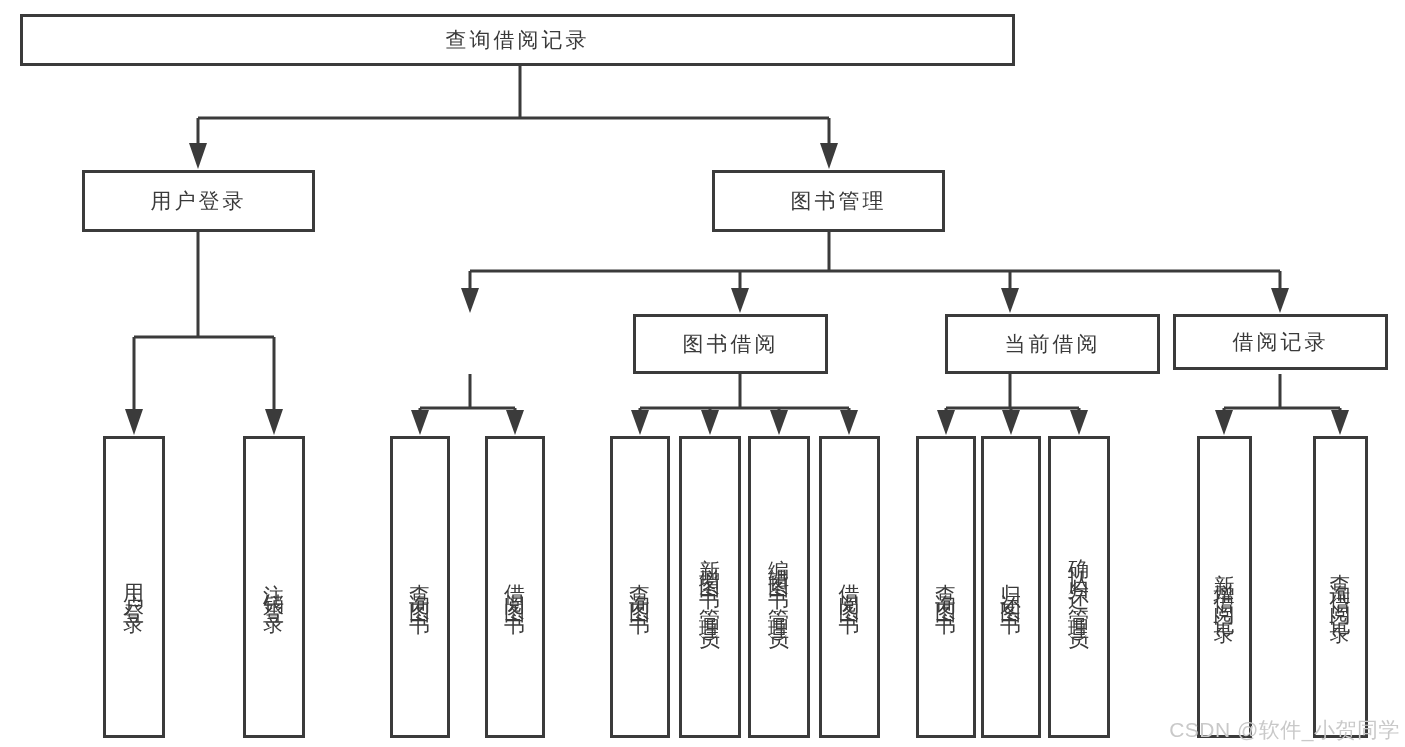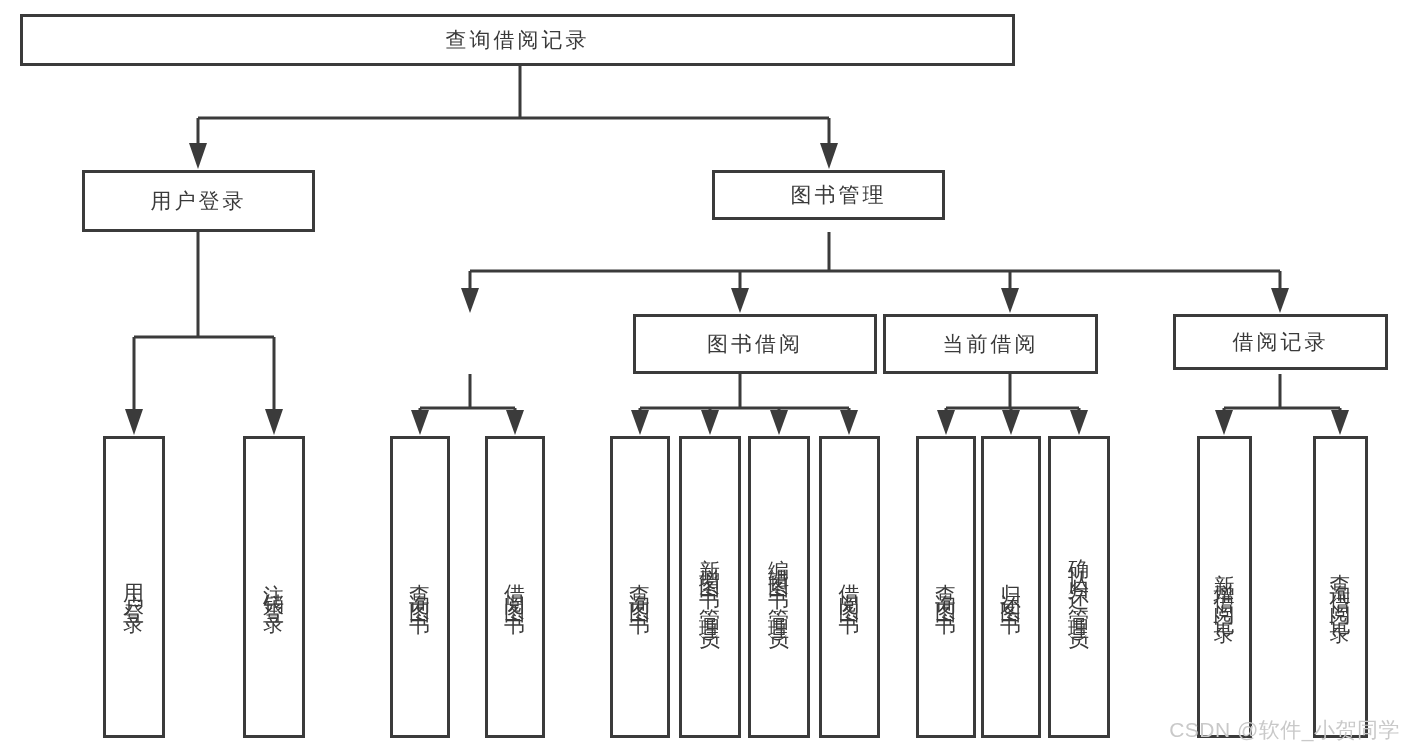--- a/index.html
+++ b/index.html
@@ -108,28 +108,28 @@
     </g>
   </svg>
 
   <div class="node node-h" style="left:20px; top:14px; width:995px; height:52px;">
     <span>查询借阅记录</span>
   </div>
 
   <div class="node node-h" style="left:82px; top:170px; width:233px; height:62px;">
     <span>用户登录</span>
   </div>
-  <div class="node node-h" style="left:712px; top:170px; width:233px; height:50px;padding-left:20px;">
+  <div class="node node-h" style="left:712px; top:170px; width:233px; height:62px;padding-left:20px;">
     <span>图书管理</span>
   </div>
 
-  <div class="node node-h" style="left:633px; top:314px; width:244px; height:60px;">
+  <div class="node node-h" style="left:633px; top:314px; width:195px; height:60px;">
     <span>图书借阅</span>
   </div>
-  <div class="node node-h" style="left:883px; top:314px; width:215px; height:60px;">
+  <div class="node node-h" style="left:945px; top:314px; width:215px; height:60px;">
     <span>当前借阅</span>
   </div>
   <div class="node node-h" style="left:1173px; top:314px; width:215px; height:56px;">
     <span>借阅记录</span>
   </div>
 
   <div class="node" style="left:103px; top:436px; width:62px; height:302px;">
     <span class="vtext">用户登录</span>
   </div>
   <div class="node" style="left:243px; top:436px; width:62px; height:302px;">

